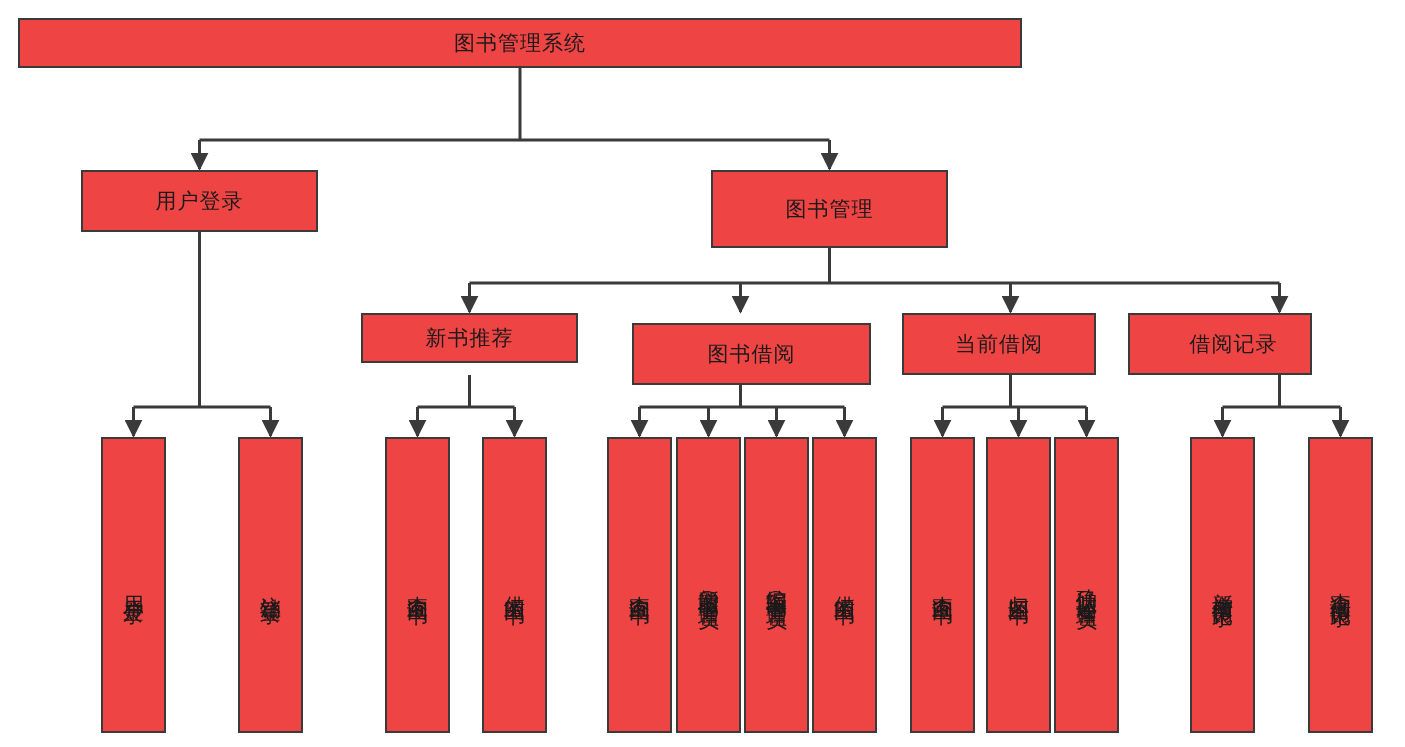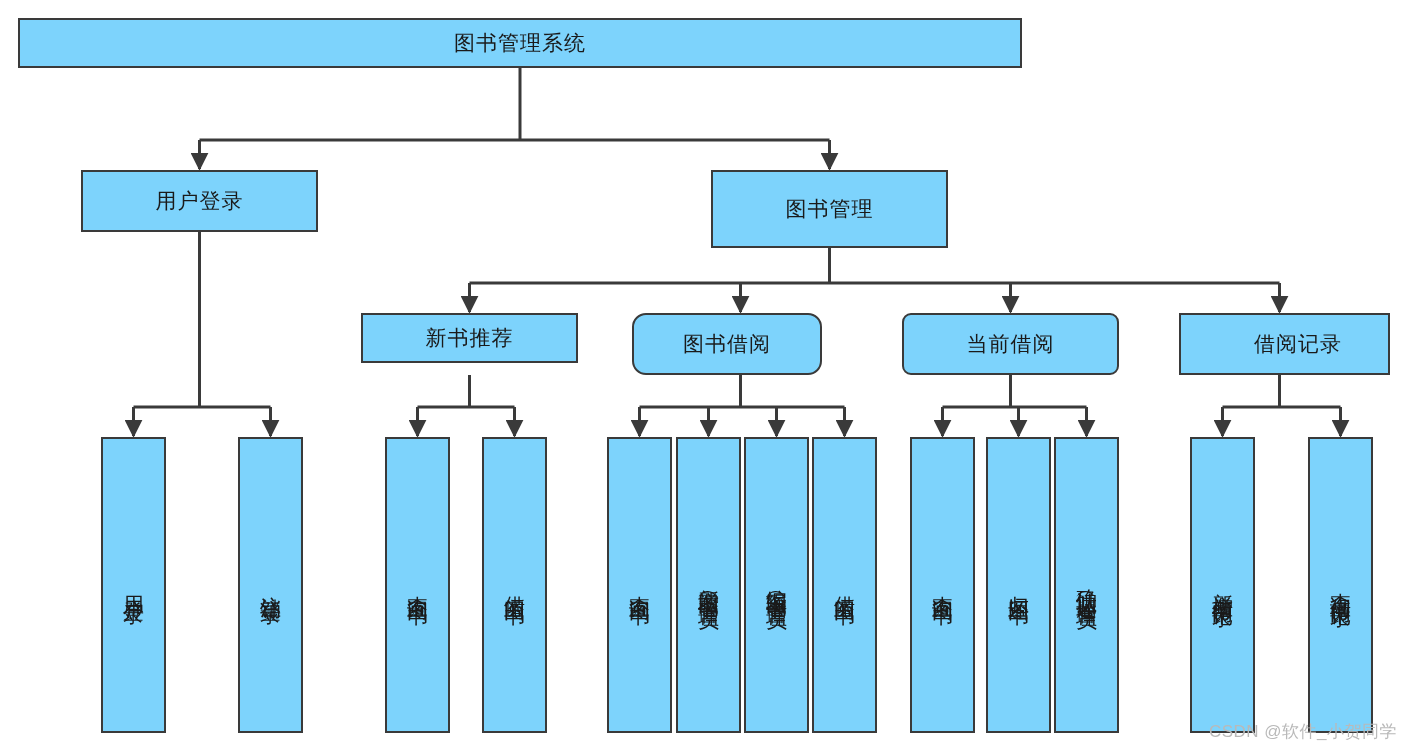--- a/index.html
+++ b/index.html
@@ -21,21 +21,21 @@
     position: absolute;
     left: 0;
     top: 0;
     width: 1405px;
     height: 747px;
   }
   .node {
     position: absolute;
     box-sizing: border-box;
     border: 2px solid #3a3a3a;
-    background: #7dd3fc;
+    background: #ef4444;
     color: #1a1a1a;
     display: flex;
     align-items: center;
     justify-content: center;
     text-align: right;
   }
   .node.horiz {
     font-size: 21px;
     letter-spacing: 1px;
     line-height: 1.2;
@@ -118,27 +118,27 @@
       </div>
       <div class="node horiz" style="left: 81px; top: 170px; width: 237px; height: 62px;">
         <span class="node-label">用户登录</span>
       </div>
       <div class="node horiz" style="left: 711px; top: 170px; width: 237px; height: 78px;">
         <span class="node-label">图书管理</span>
       </div>
       <div class="node horiz" style="left: 361px; top: 313px; width: 217px; height: 50px;">
         <span class="node-label">新书推荐</span>
       </div>
-      <div class="node horiz" style="left: 632px; top: 313px; width: 190px; height: 62px; border-radius: 14px;">
+      <div class="node horiz" style="left: 632px; top: 323px; width: 239px; height: 62px;">
         <span class="node-label">图书借阅</span>
       </div>
-      <div class="node horiz" style="left: 902px; top: 313px; width: 217px; height: 62px; border-radius: 9px;">
+      <div class="node horiz" style="left: 902px; top: 313px; width: 194px; height: 62px;">
         <span class="node-label">当前借阅</span>
       </div>
-      <div class="node horiz" style="left: 1179px; top: 313px; width: 211px; height: 62px; padding-left: 27px;">
+      <div class="node horiz" style="left: 1128px; top: 313px; width: 184px; height: 62px; padding-left: 27px;">
         <span class="node-label">借阅记录</span>
       </div>
       <div class="node vert" style="left: 101px; top: 437px; width: 65px; height: 296px;">
         <span class="node-label">用户登录</span>
       </div>
       <div class="node vert" style="left: 238px; top: 437px; width: 65px; height: 296px;">
         <span class="node-label">注销登录</span>
       </div>
       <div class="node vert" style="left: 385px; top: 437px; width: 65px; height: 296px;">
         <span class="node-label">查询图书</span>
@@ -168,14 +168,13 @@
         <span class="node-label">确认归还（管理员）</span>
       </div>
       <div class="node vert" style="left: 1190px; top: 437px; width: 65px; height: 296px;">
         <span class="node-label">新增借阅记录</span>
       </div>
       <div class="node vert" style="left: 1308px; top: 437px; width: 65px; height: 296px;">
         <span class="node-label">查询借阅记录</span>
       </div>
     </div>
 
-  <div id="watermark">CSDN @软件_小贺同学</div>
 </div>
 
 </body></html>

